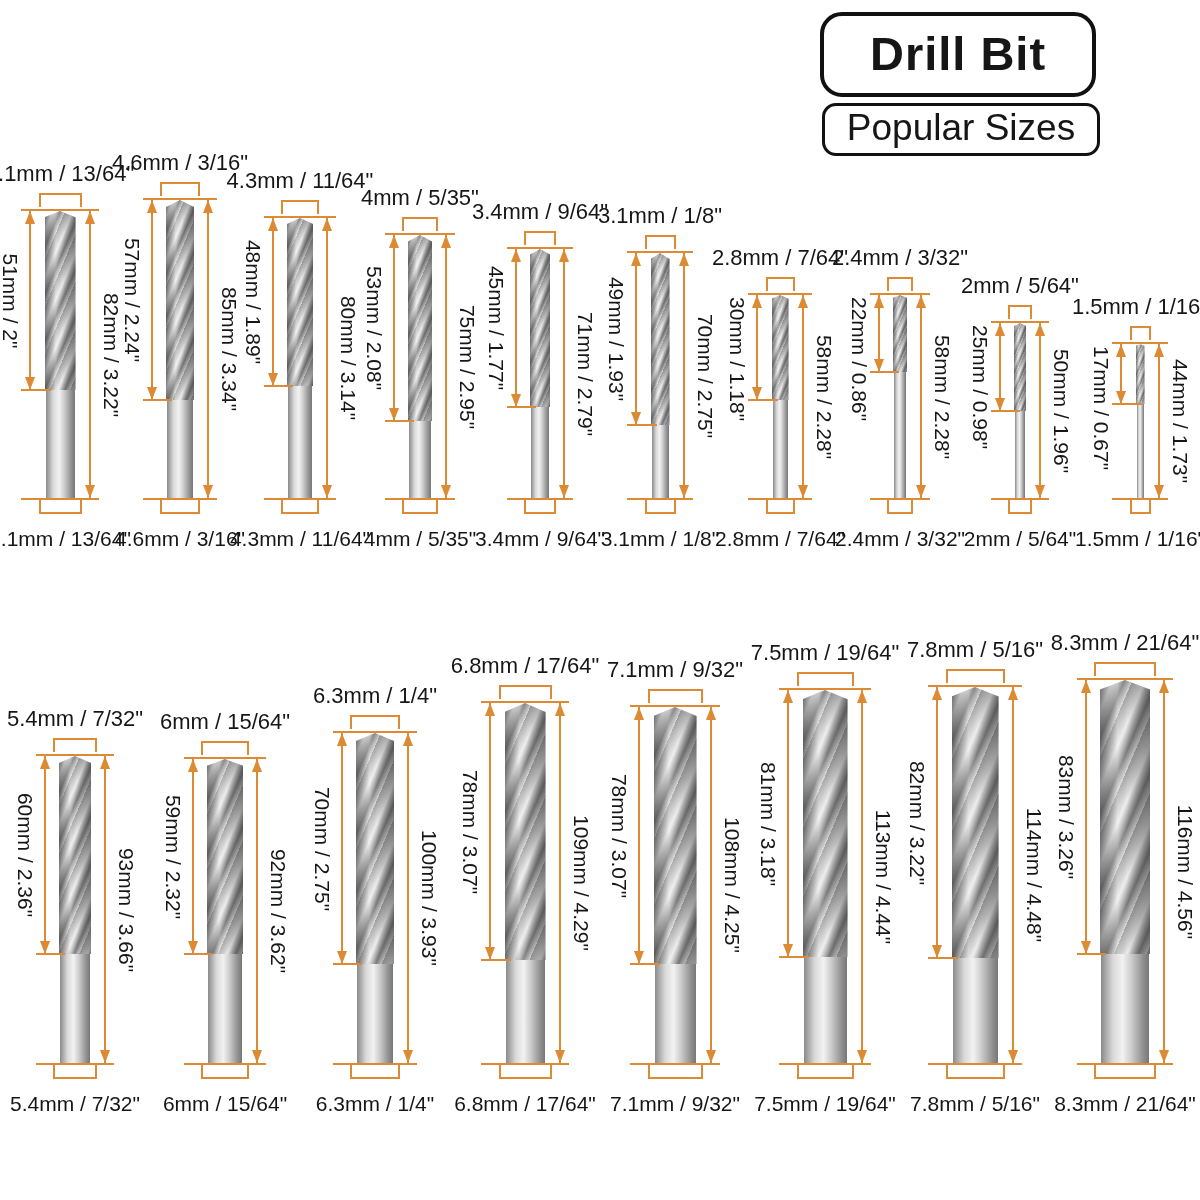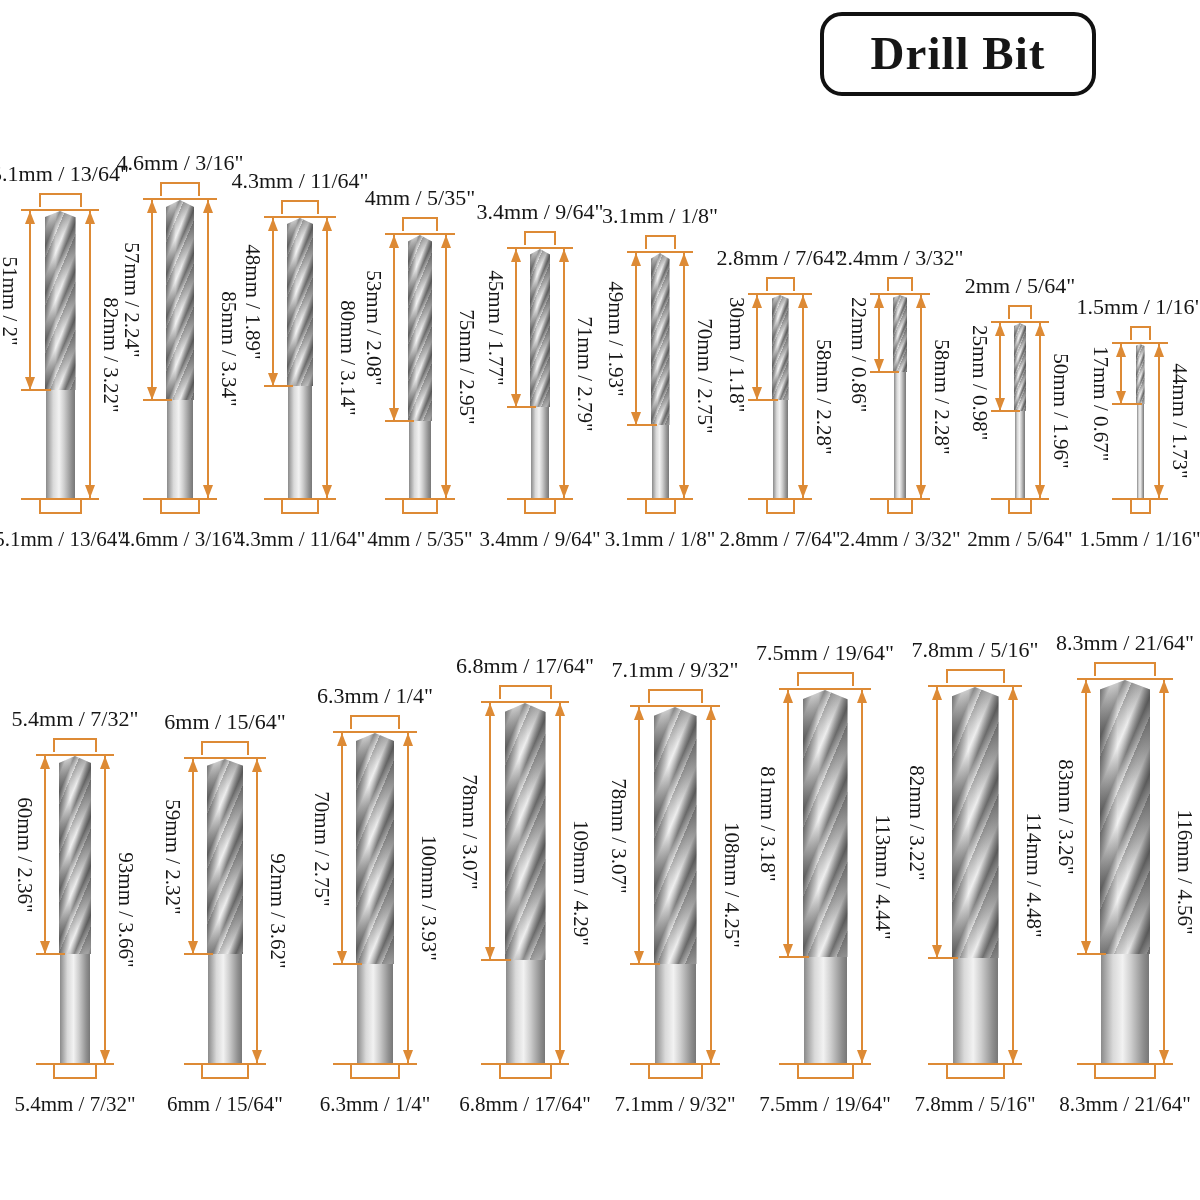--- a/index.html
+++ b/index.html
@@ -1,21 +1,21 @@
 <!DOCTYPE html>
 <html style="--dim: #dd8a35; --txt: #161616; --box: #111111; --bg: #ffffff;"><head>
 <meta charset="utf-8">
 <style>
   html,body{margin:0;padding:0;background:#fff;}
   .page{
     position:relative;
     width:1200px;height:1200px;
     background:var(--bg,#fff);
     overflow:hidden;
-    font-family:Liberation Serif, serif;
+    font-family:Liberation Sans, sans-serif;
     color:var(--txt,#161616);
     border-radius:16px;
   }
   
   .title-box{
     position:absolute;left:820px;top:12px;width:268px;
     border:4px solid var(--box,#111);border-radius:22px;
     text-align:center;font-size:47px;font-weight:bold;
     padding:10px 0 12px 0;letter-spacing:1px;
   }
@@ -67,20 +67,23 @@
     width:calc(100% - 2px);margin:0 auto;
     background:linear-gradient(90deg,#8a8a8a,#d9d9d9 25%,#f2f2f2 45%,#cfcfcf 62%,#8f8f8f 88%,#777777);
   }
 </style>
 </head>
 <body>
 
 <div class="page">
   <div class="title-box">
     <span>Drill Bit</span>
+  </div>
+  <div class="subtitle-box">
+    <span>Popular Sizes</span>
   </div>
   <div class="row row-top">
   <div class="bit-fig" style="width: 120px;">
     <div class="size-label top">5.1mm / 13/64"</div>
     <div class="measure" style="width: 120px; height: 331px;">
       <div class="cap cap-top" style="left: 38.5px; width: 43px; top: 4px; height: 14px;"></div>
       <div class="ext" style="left: 21px; width: 78px; top: 20px;"></div>
       <div class="bit-img" style="left: 44.5px; top: 22px; width: 31px; height: 287px;">
         <div class="flute" style="height: 179px; background: linear-gradient(90deg, rgba(60, 60, 60, 0.55), rgba(255, 255, 255, 0.3) 35%, rgba(255, 255, 255, 0) 55%, rgba(50, 50, 50, 0.5)), repeating-linear-gradient(113deg, rgb(154, 154, 154) 0px, rgb(236, 236, 236) 7.4px, rgb(120, 120, 120) 13.9px, rgb(214, 214, 214) 18.6px);"></div>
         <div class="shank" style="height: 108px;"></div>

